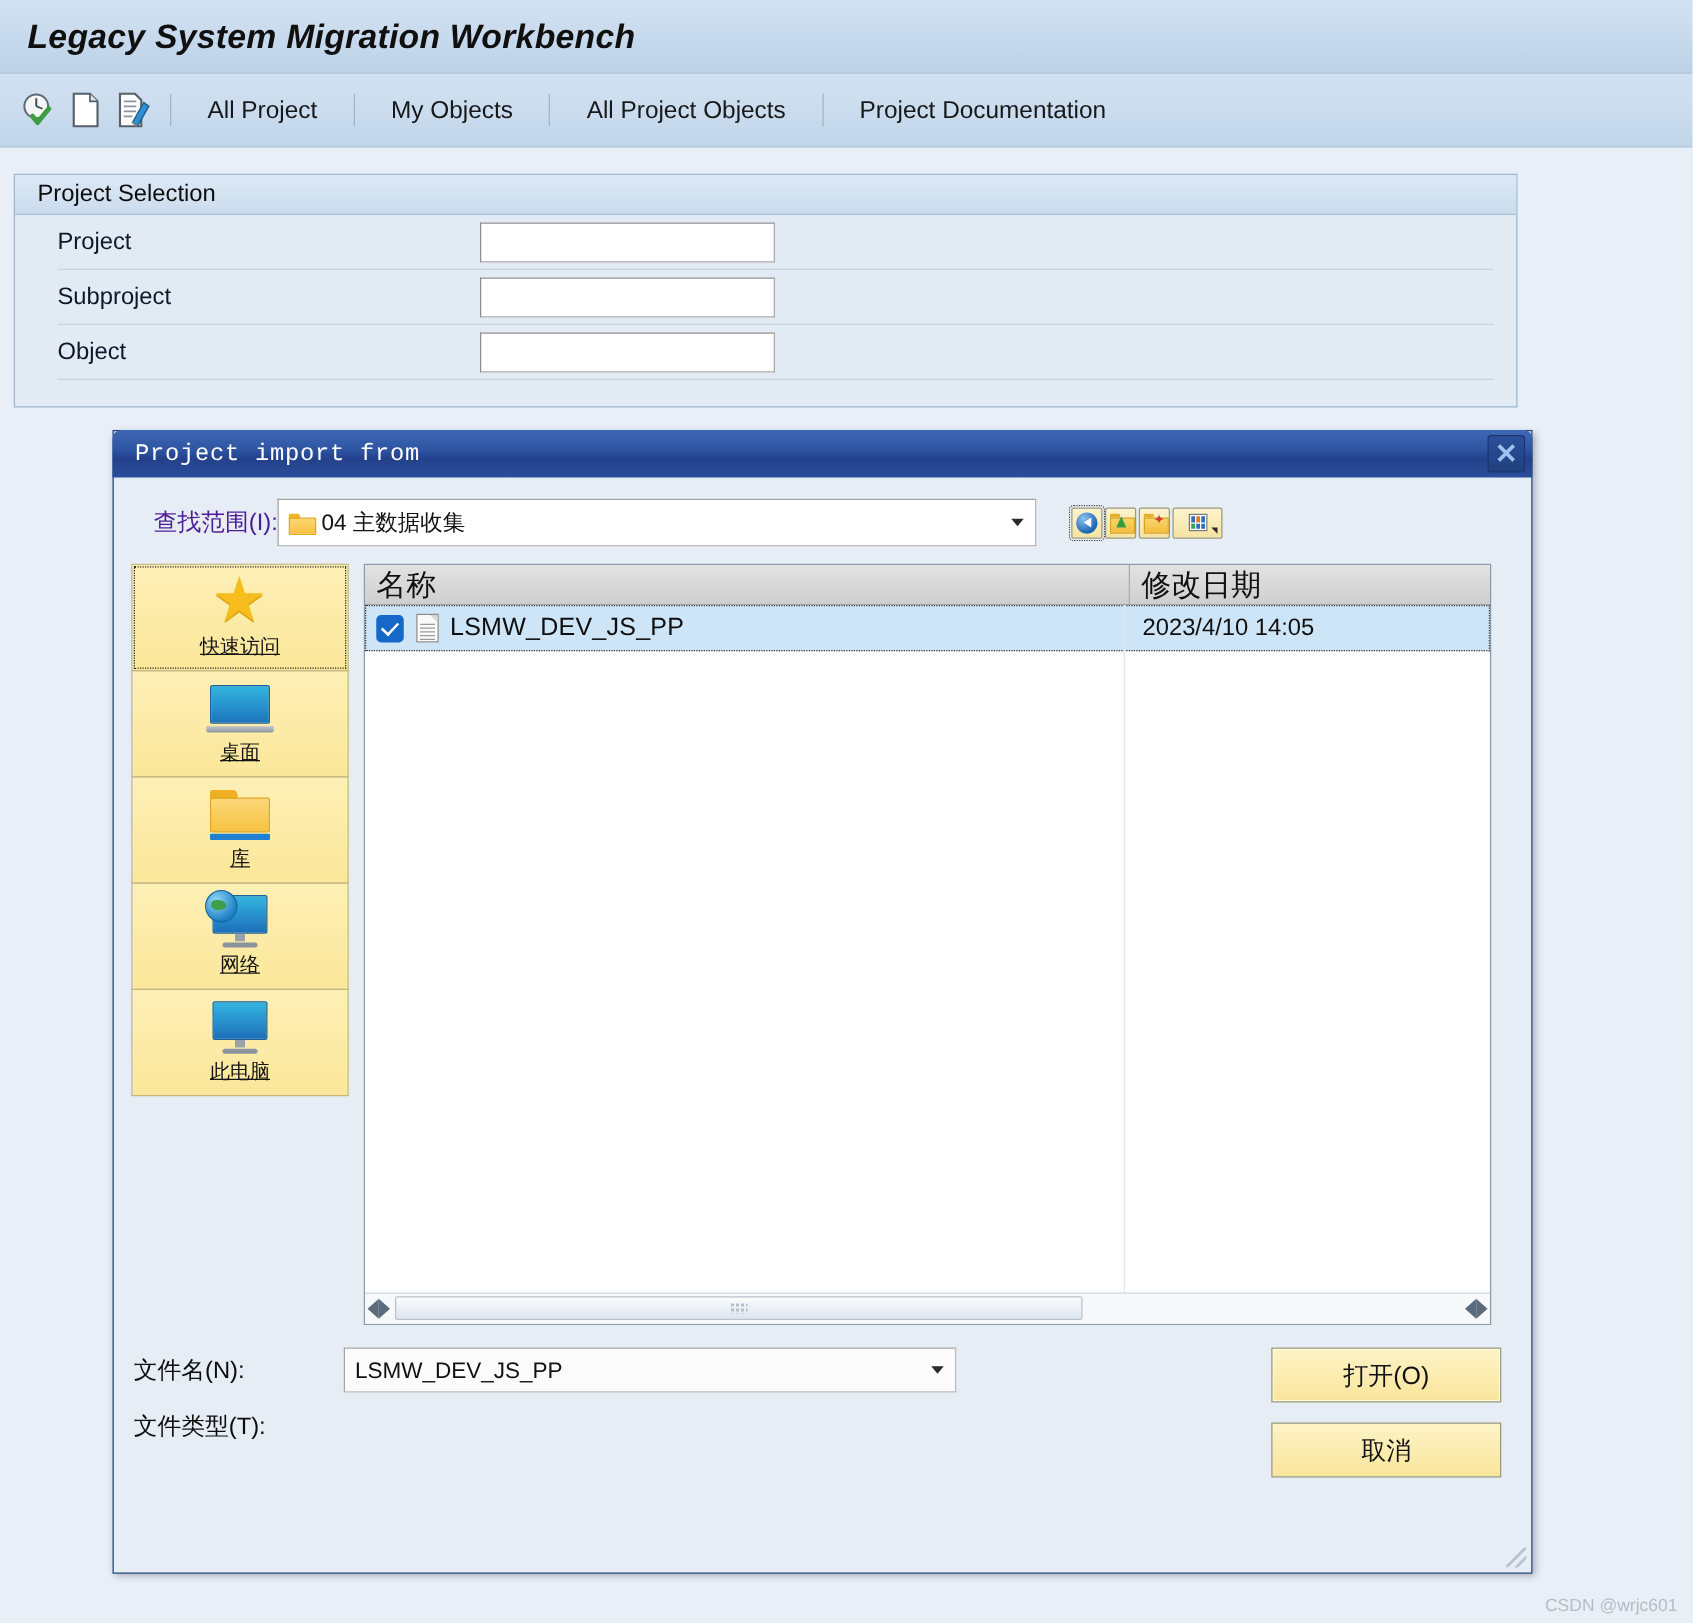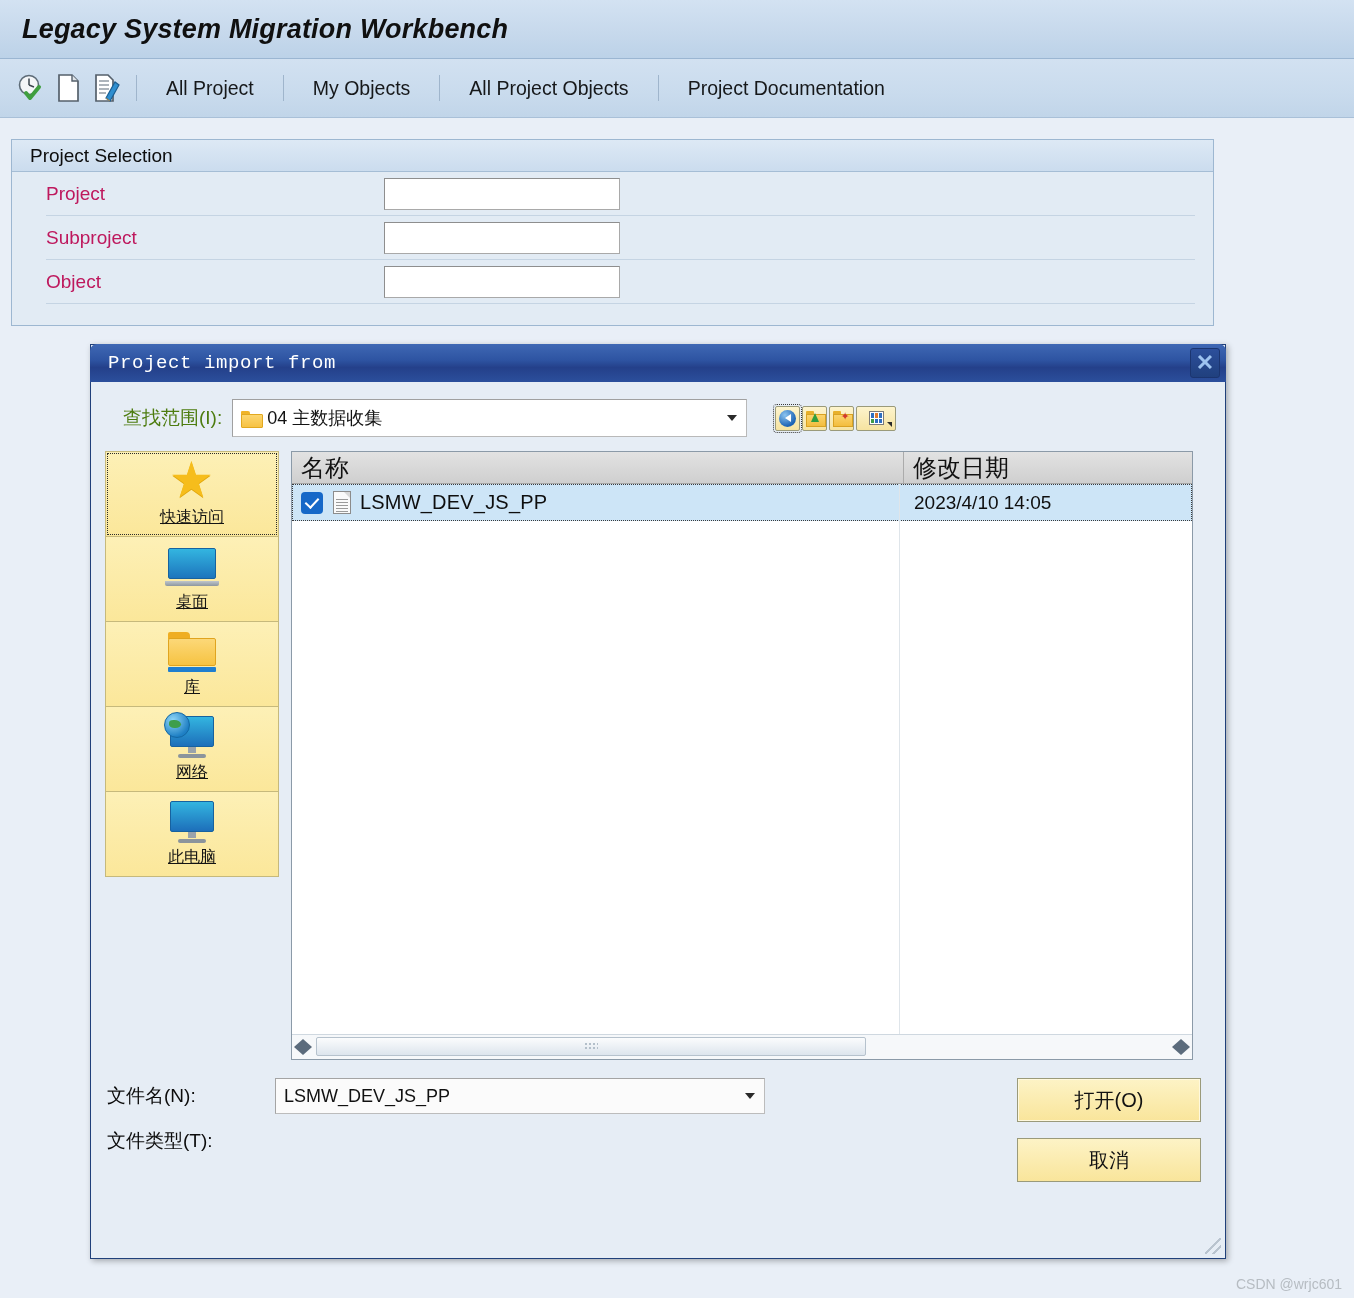--- a/index.html
+++ b/index.html
@@ -60,21 +60,21 @@
   }
   .group-head-title{font-size:19px;color:#0d0d0d;}
   .form-row{
     height:44px;display:flex;align-items:center;position:relative;
     padding-left:34px;
   }
   .form-row:after{
     content:"";position:absolute;left:34px;right:18px;bottom:0;height:1px;
     background:#c5d4e3;
   }
-  .form-label{width:338px;font-size:19px;color:#be185d;}
+  .form-label{width:338px;font-size:19px;color:#0f172a;}
   .form-input{
     width:236px;height:32px;background:#ffffff;
     border:1px solid #a9a9a9;border-top-color:#8e8e8e;border-left-color:#8e8e8e;
     font-family:"Liberation Sans", sans-serif;font-size:16px;padding:0 5px;
     outline:none;
   }
 
   
   .dialog{
     position:absolute;left:90px;top:344px;width:1136px;height:915px;
@@ -103,32 +103,32 @@
   }
   .dlg-close span{
     color:#9dc3f0;font-size:22px;font-weight:bold;line-height:1;
     font-family:"Liberation Sans",sans-serif;
   }
 
   
   .lookin{
     display:flex;align-items:center;padding:16px 0 0 32px;
   }
-  .lookin-label{font-size:19px;color:#4d7c0f;margin-right:10px;white-space:nowrap;}
+  .lookin-label{font-size:19px;color:#4c1d95;white-space:nowrap;}
   .combo{
     position:relative;background:#fff;border:1px solid #b9b9b9;
     border-top-color:#a0a0a0;border-left-color:#a0a0a0;
     height:38px;display:flex;align-items:center;padding:0 8px;
   }
   .combo-arrow{
     position:absolute;right:9px;top:50%;transform:translateY(-50%);
     width:0;height:0;border-left:5px solid transparent;border-right:5px solid transparent;
     border-top:6px solid #2a2a2a;
   }
-  #lookin-combo{width:515px;}
+  #lookin-combo{width:607px;}
   .folder-ico{
     width:20px;height:16px;margin-right:6px;flex:0 0 auto;position:relative;
   }
   .folder-ico:before{
     content:"";position:absolute;left:0;top:1px;width:9px;height:4px;
     background:#f0b429;border-radius:1px 2px 0 0;
   }
   .folder-ico:after{
     content:"";position:absolute;left:0;top:3.5px;width:20px;height:12.5px;
     background:linear-gradient(to bottom,#fcd670,#f7c243);

